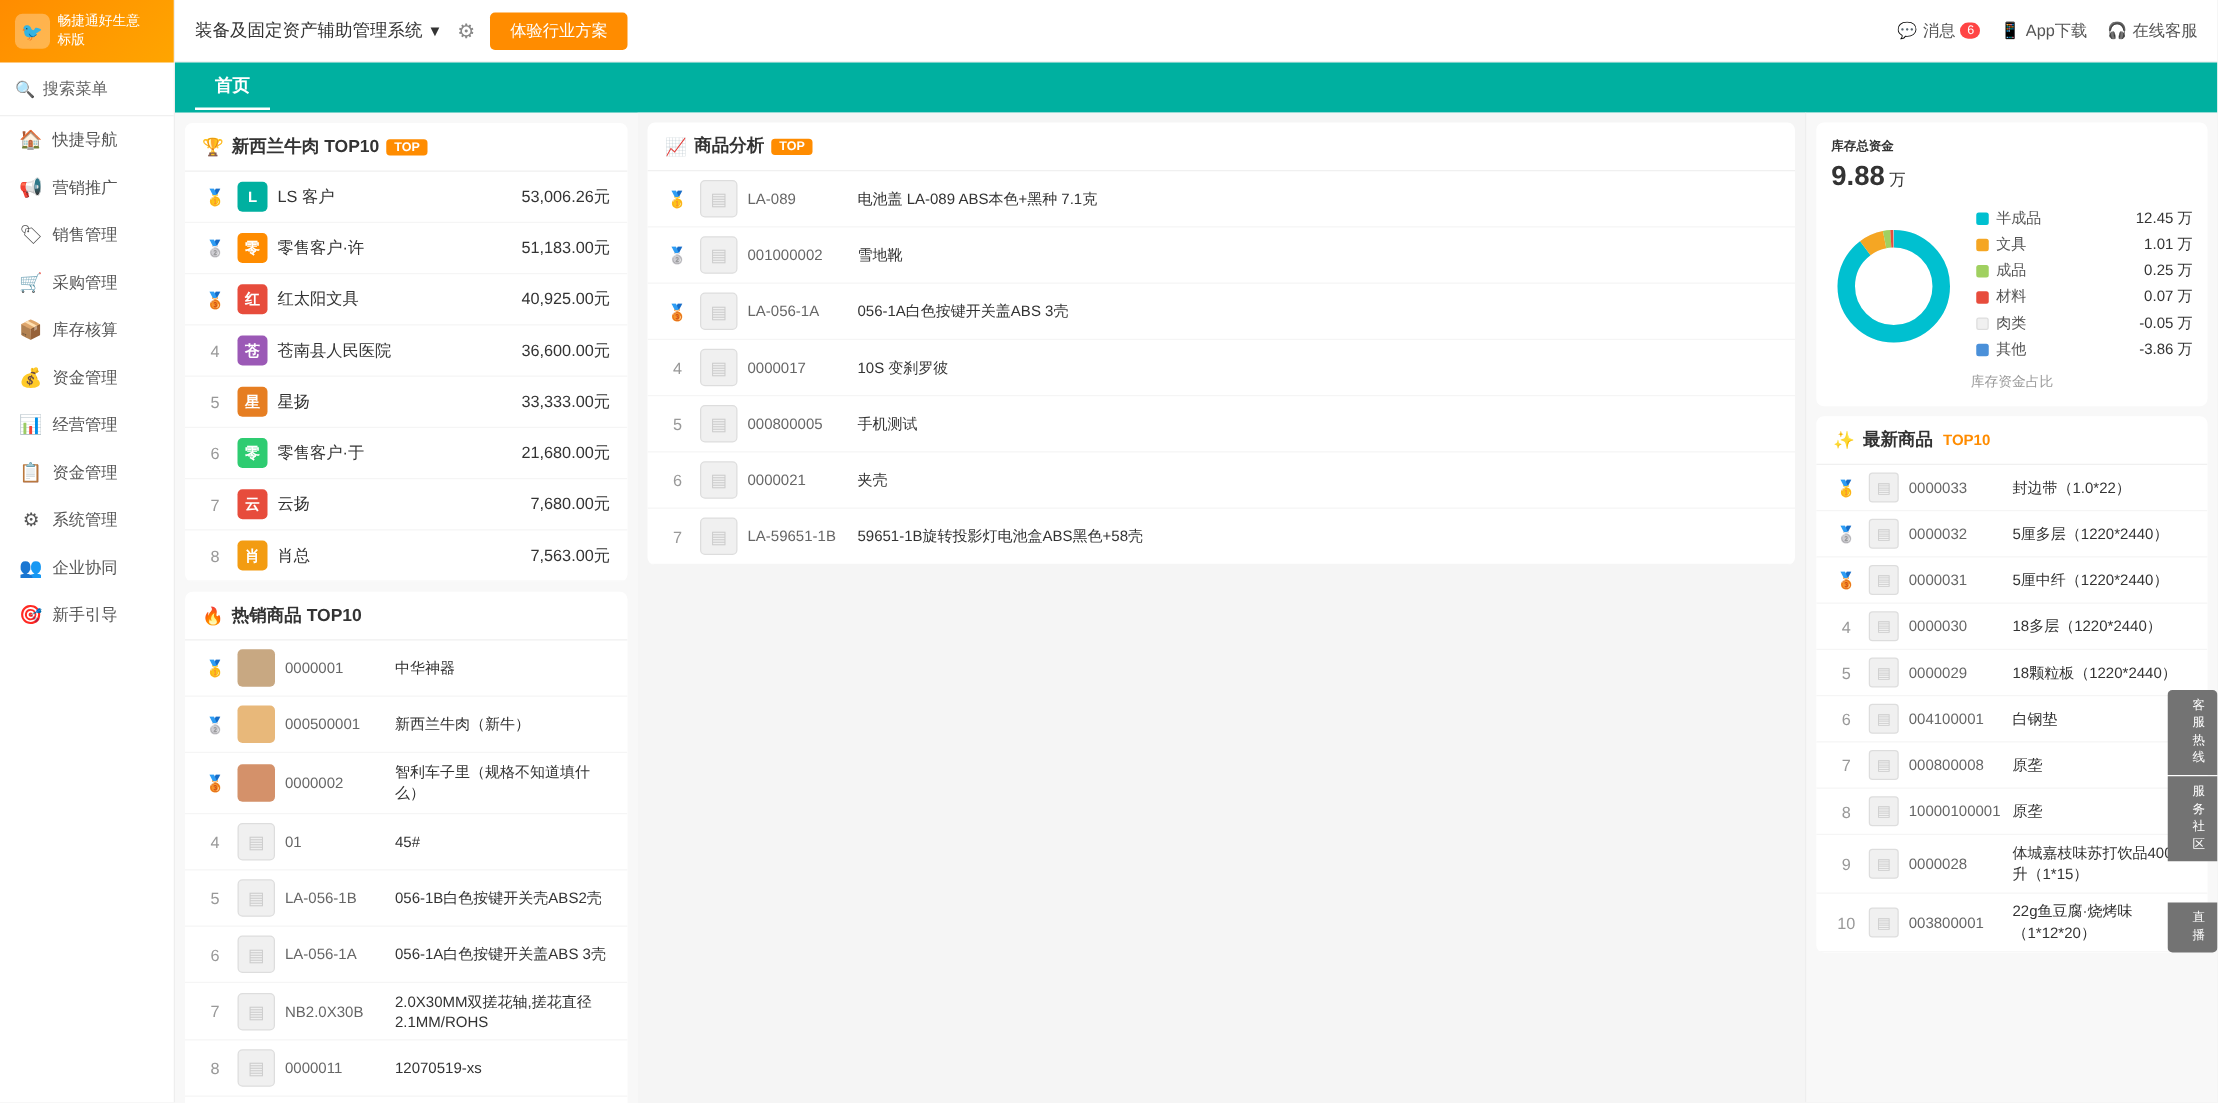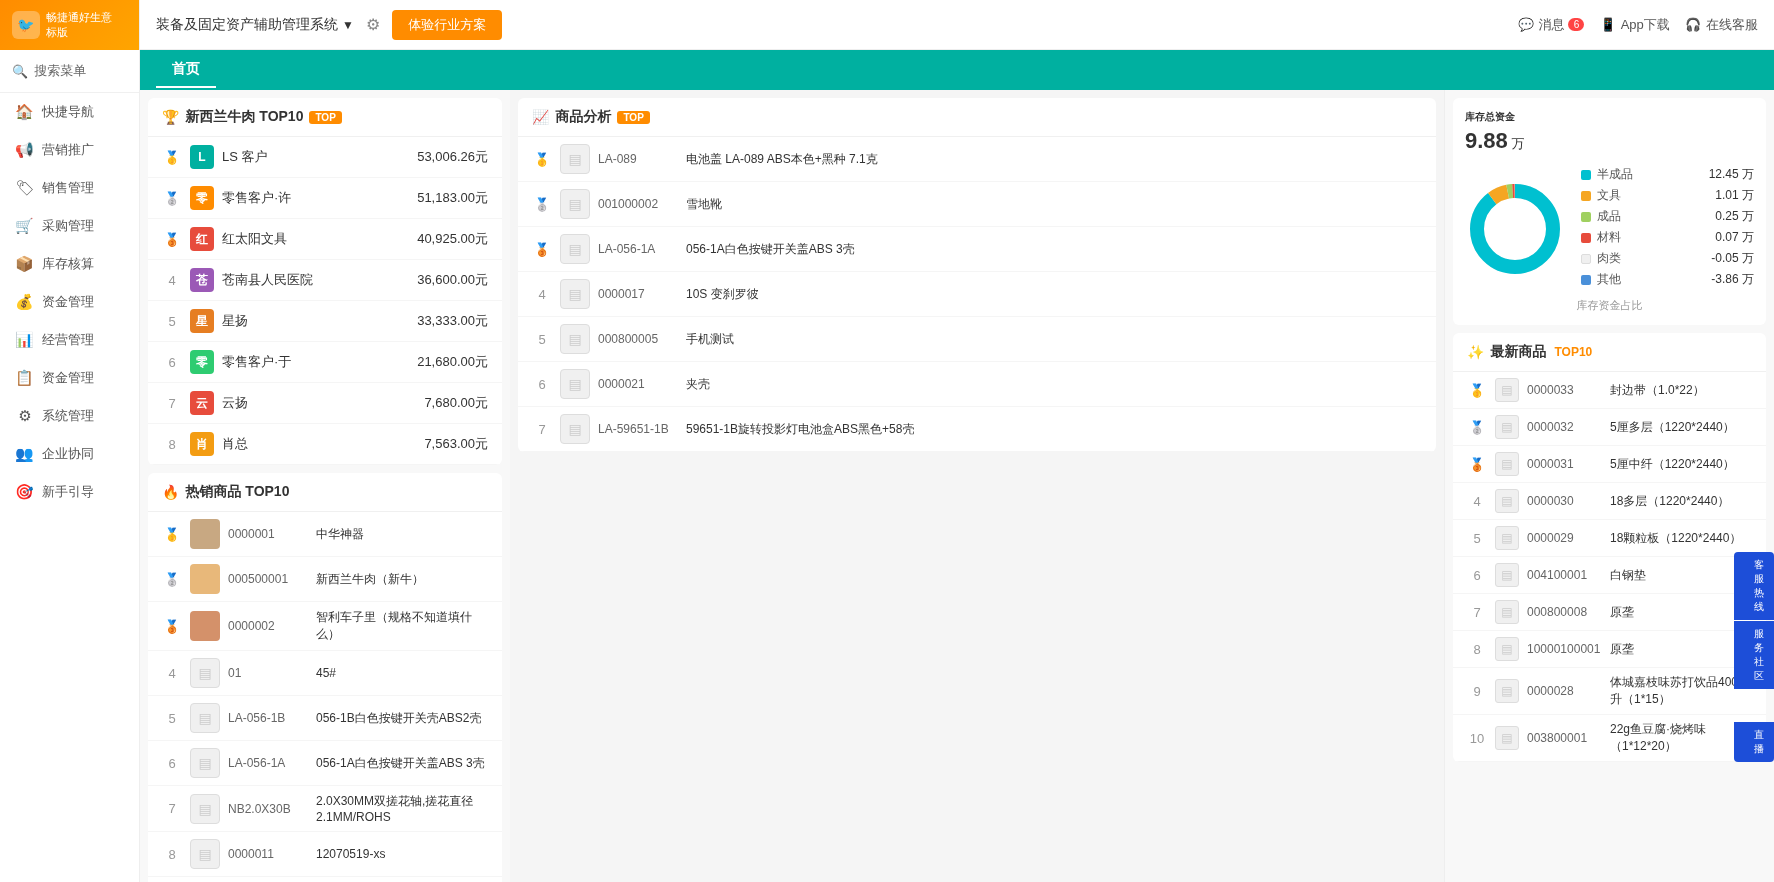--- a/index.html
+++ b/index.html
@@ -274,21 +274,21 @@
     .new-product-name { flex: 1; color: #333; font-size: 12px; }
 
     
     .float-btns {
       position: fixed;
       right: 0; bottom: 120px;
       display: flex; flex-direction: column;
       gap: 1px;
     }
     .float-btn {
-      background: #1d4ed8; color: #fff;
+      background: #737373; color: #fff;
       width: 18px;
       padding: 6px 20px;
       font-size: 10px; text-align: center;
       cursor: pointer;
       line-height: 1.4;
     }
     .float-btn:first-child { border-radius: 4px 4px 0 0; }
     .float-btn:last-child { border-radius: 0 0 4px 4px; margin-top: 32px; }
 
     

